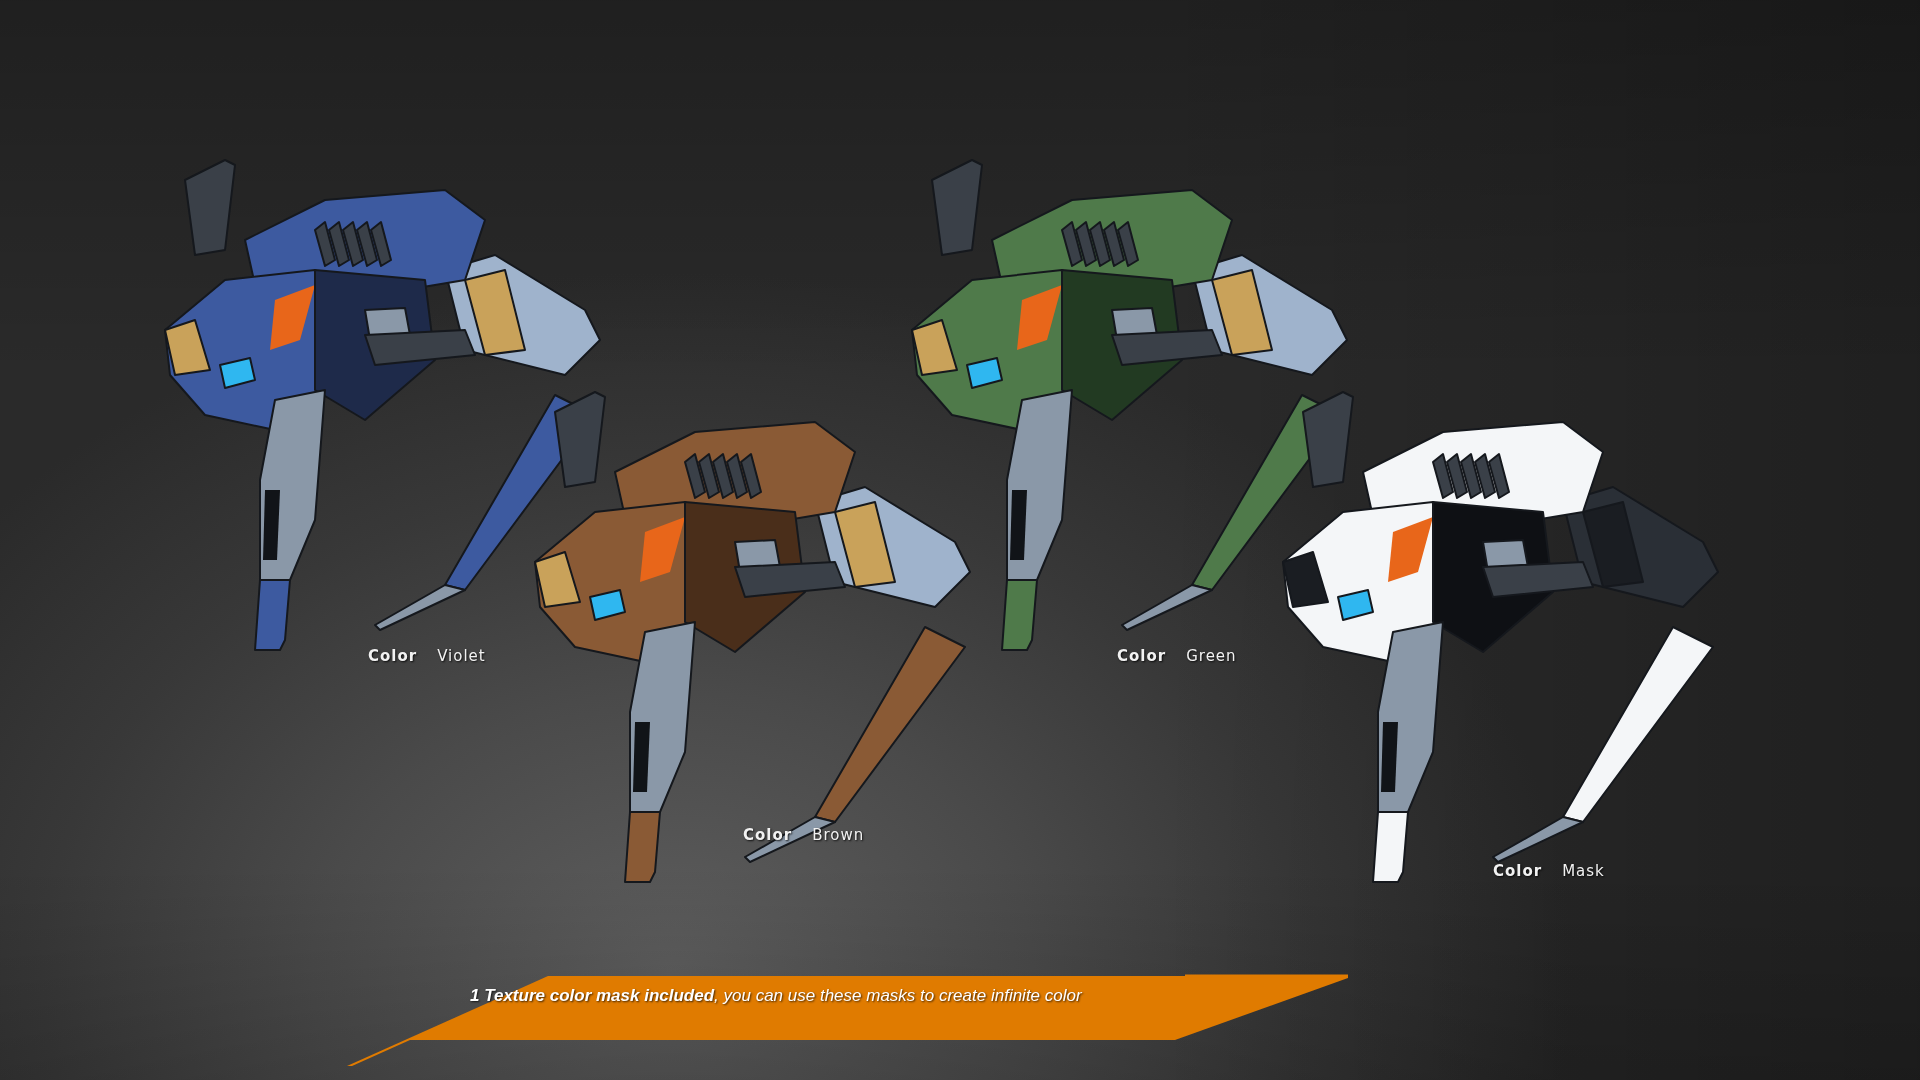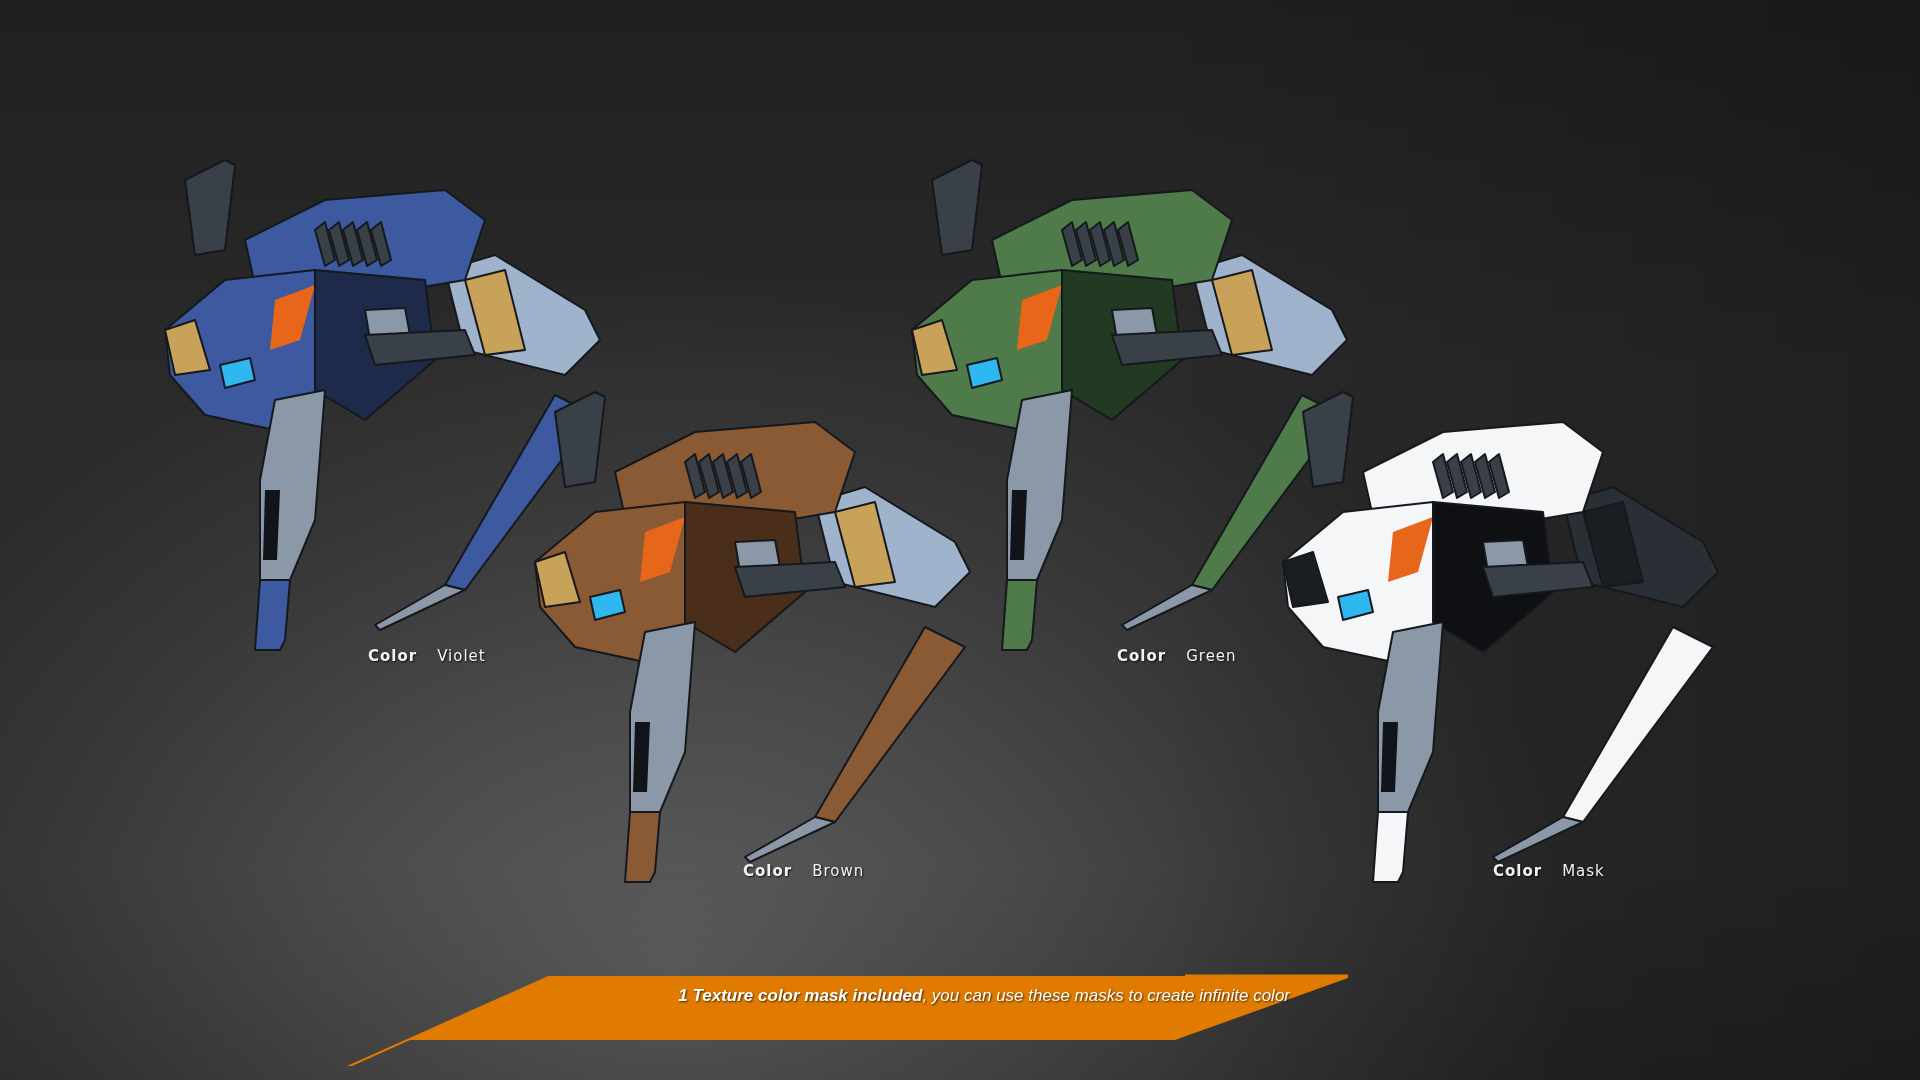--- a/index.html
+++ b/index.html
@@ -29,21 +29,21 @@
     white-space:nowrap;
   }
   .label .lb { font-weight:bold;margin-left:23px; }
   .label .lv { font-weight:normal; margin-left:20px; }
   .banner {
     position:absolute; left:0; top:0; width:1920px; height:1080px; pointer-events:none;
   }
   .banner-text {
     position:absolute;
     left:470px; top:986px; width:820px;
-    text-align:right;
+    text-align:left;
     color:#ffffff;
     font-family: "Liberation Sans", sans-serif;
     font-style:italic;
     font-size:17px;
     line-height:20px;
     text-shadow: 1px 1px 2px rgba(0,0,0,0.7);
   }
   .banner-text b { font-weight:bold; }
 </style>
 </head>
@@ -156,21 +156,21 @@
         <polygon points="110,240 160,230 150,360 125,420 95,420 95,320" fill="#8a98a8" stroke="#15181d" stroke-width="2" stroke-linejoin="round"></polygon>
         <polygon points="95,420 125,420 120,480 115,490 90,490" fill="#f4f6f8" stroke="#15181d" stroke-width="2" stroke-linejoin="round"></polygon>
         <polygon points="100,330 115,330 112,400 98,400" fill="#111418" stroke="none" stroke-width="2" stroke-linejoin="round"></polygon>
       </g>
   </svg>
 </div>
 
 <div class="label" style="left:345px; top:647px;">
   <span class="lb">Color</span><span class="lv">Violet</span>
 </div>
-<div class="label" style="left:720px; top:862px;">
+<div class="label" style="left:720px; top:826px;">
   <span class="lb">Color</span><span class="lv">Brown</span>
 </div>
 <div class="label" style="left:1094px; top:647px;">
   <span class="lb">Color</span><span class="lv">Green</span>
 </div>
 <div class="label" style="left:1470px; top:862px;text-align:right;">
   <span class="lb">Color</span><span class="lv">Mask</span>
 </div>
 
 <svg class="banner" width="1920" height="1080" viewBox="0 0 1920 1080">

